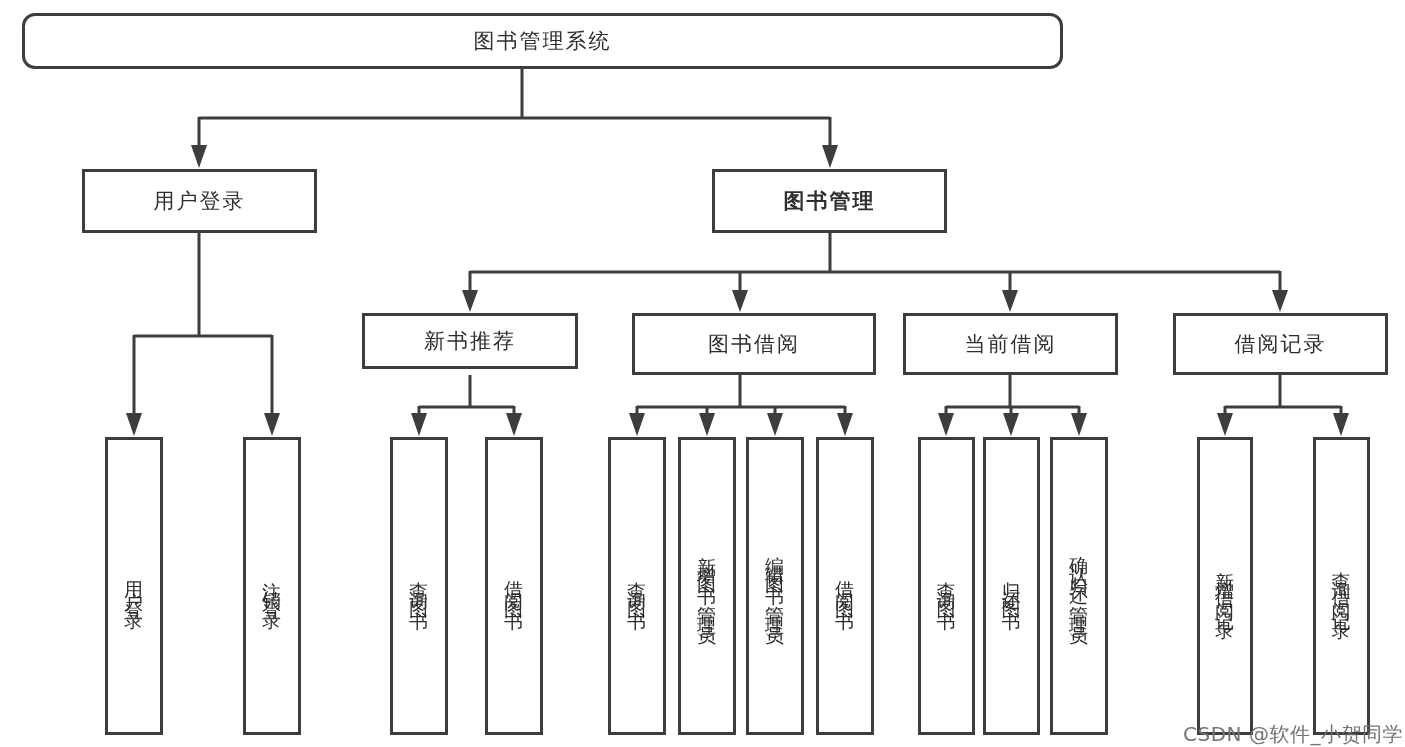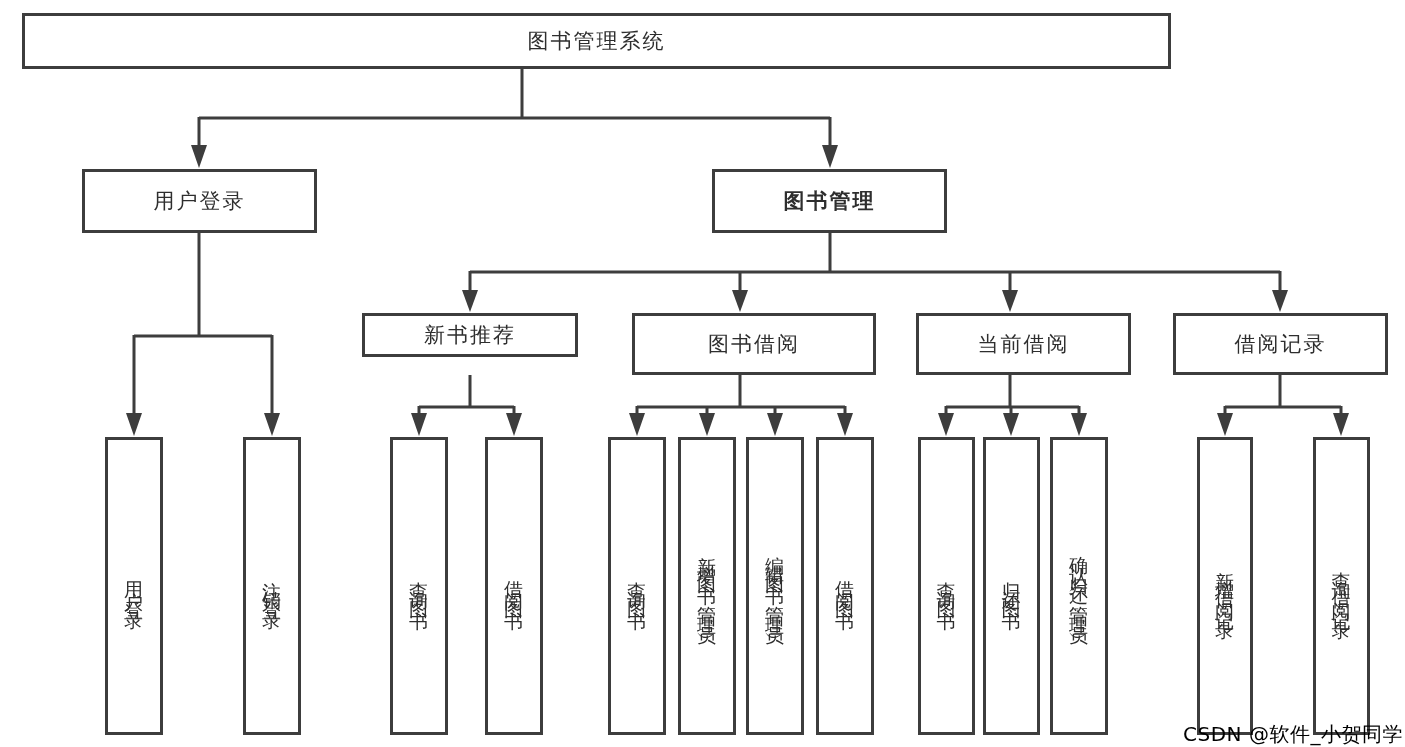--- a/index.html
+++ b/index.html
@@ -34,21 +34,21 @@
     font-size: 19px;
     letter-spacing: 10px;
     line-height: 1;
     white-space: nowrap;
   }
   .watermark {
     position: absolute;
     left: 1183px;
     top: 721px;
     font-size: 20px;
-    color: #000000;
+    color: #737373;
     letter-spacing: 0.5px;
     white-space: nowrap;
     z-index: 3;
   }
 </style>
 </head>
 <body>
 
 <div class="canvas">
 
@@ -92,28 +92,28 @@
 
       <polygon points="938,413 954,413 946,436"></polygon>
       <polygon points="1003,413 1019,413 1011,436"></polygon>
       <polygon points="1071,413 1087,413 1079,436"></polygon>
 
       <polygon points="1217,413 1233,413 1225,436"></polygon>
       <polygon points="1333,413 1349,413 1341,436"></polygon>
     </g>
   </svg>
 
-  <div class="box h" style="left:22px; top:13px; width:1149px; height:56px;">图书管理系统</div>
+  <div class="box h" style="left:22px; top:13px; width:1041px; height:56px;border-radius:13px;">图书管理系统</div>
 
   <div class="box h" style="left:82px; top:169px; width:235px; height:64px;">用户登录</div>
   <div class="box h" style="left:712px; top:169px; width:235px; height:64px;font-weight:bold;">图书管理</div>
 
-  <div class="box h" style="left:362px; top:313px; width:216px; height:44px;">新书推荐</div>
+  <div class="box h" style="left:362px; top:313px; width:216px; height:56px;">新书推荐</div>
   <div class="box h" style="left:632px; top:313px; width:244px; height:62px;">图书借阅</div>
-  <div class="box h" style="left:903px; top:313px; width:215px; height:62px;margin-left:13px;">当前借阅</div>
+  <div class="box h" style="left:903px; top:313px; width:215px; height:62px;">当前借阅</div>
   <div class="box h" style="left:1173px; top:313px; width:215px; height:62px;">借阅记录</div>
 
   <div class="box v" style="left:105px; top:437px; width:58px; height:298px;">
     <span>用户登录</span>
   </div>
   <div class="box v" style="left:243px; top:437px; width:58px; height:298px;">
     <span>注销登录</span>
   </div>
 
   <div class="box v" style="left:390px; top:437px; width:58px; height:298px;">

